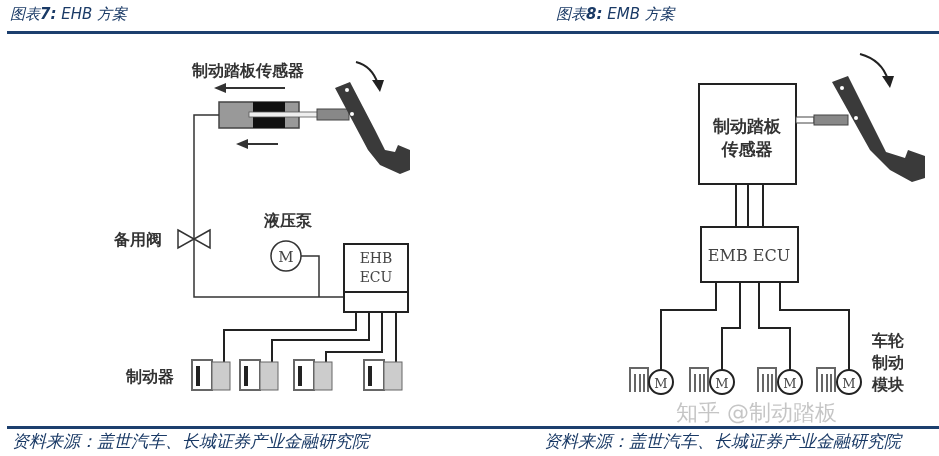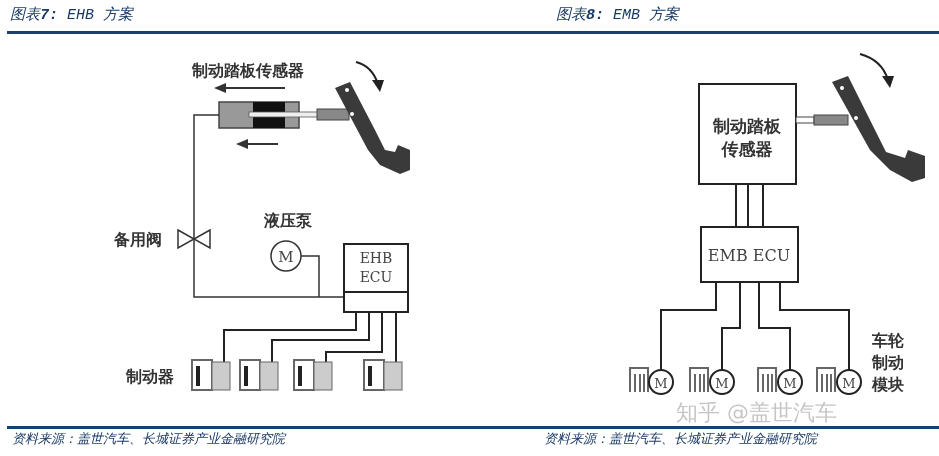--- a/index.html
+++ b/index.html
@@ -1,22 +1,22 @@
 <!DOCTYPE html>
 <html><head>
 <meta charset="utf-8">
 <style>
   html, body { margin: 0; padding: 0; background: #ffffff; }
   body { width: 939px; height: 456px; position: relative; overflow: hidden;
          font-family: "DejaVu Sans", sans-serif; }
   .fig-title { position: absolute; top: 5px; font-size: 15px; color: #1a3a66;
-               font-style: italic; white-space: nowrap; font-family: Liberation Mono, monospace; }
+               font-style: italic; white-space: nowrap; }
   .fig-title .num { font-weight: bold; }
   .rule { position: absolute; height: 3px; background: #1c3f6e; }
-  .source { position: absolute; top: 430px; font-size: 13px; color: #1a3a66;
+  .source { position: absolute; top: 430px; font-size: 17px; color: #1a3a66;
             font-style: italic; white-space: nowrap; }
   .diagram { position: absolute; top: 0; }
   .label-cn { font-family: "DejaVu Sans", sans-serif; font-weight: bold; fill: #333; }
   .label-serif { font-family: "DejaVu Serif", serif; fill: #444; }
   .watermark { position: absolute; left: 676px; top: 398px; font-size: 22px;
                color: rgba(150,150,150,0.55); white-space: nowrap; }
 </style>
 </head>
 <body>
 
@@ -173,18 +173,18 @@
     <circle cx="849" cy="382" r="12" fill="#fff" stroke="#222" stroke-width="2"></circle>
     <text class="label-serif" x="849" y="388" font-size="13" text-anchor="middle">M</text>
   </g>
   <g>
     <text class="label-cn" x="872" y="346" font-size="16">车轮</text>
     <text class="label-cn" x="872" y="368" font-size="16">制动</text>
     <text class="label-cn" x="872" y="390" font-size="16">模块</text>
   </g>
 </svg>
 
-<div class="watermark">知乎 @盖世汽车</div>
+<div class="watermark">知乎 @制动踏板</div>
 
 <div class="rule" style="left:7px; top:426px; width:463px;"></div>
 <div class="rule" style="left:470px; top:426px; width:469px;"></div>
 <div class="source" style="left:12px;">资料来源：盖世汽车、长城证券产业金融研究院</div>
 <div class="source" style="left:544px;">资料来源：盖世汽车、长城证券产业金融研究院</div>
 
 </body></html>

